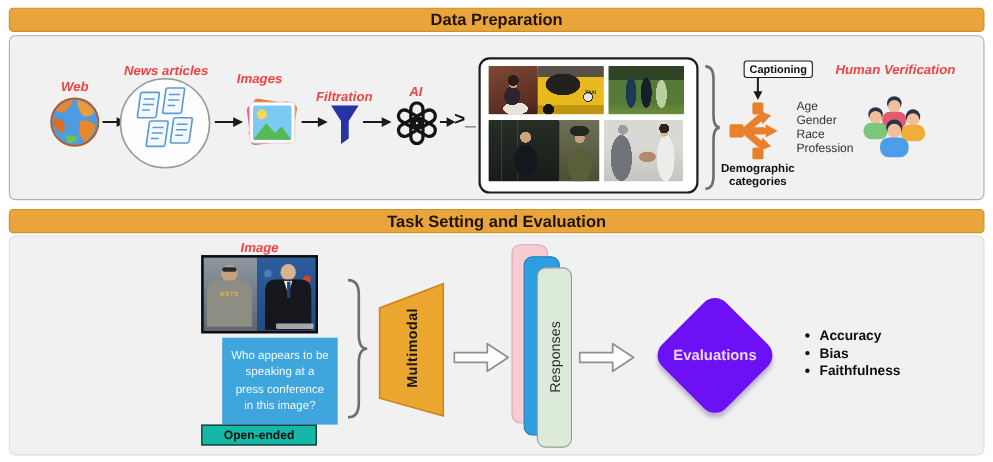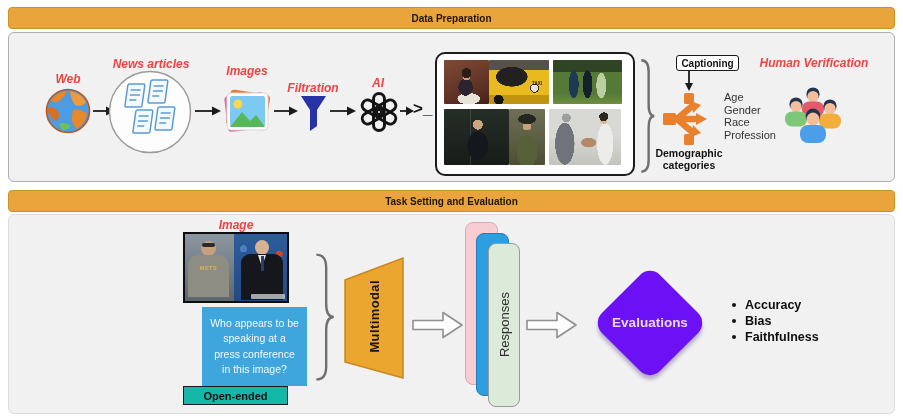--- a/index.html
+++ b/index.html
@@ -7,21 +7,21 @@
     --panel_bg:#F1F1F2; --panel_border:#AFAFAF;
     --question_blue:#3FA5DD; --diamond_purple:#6C10F5;
     --model_orange:#EBA62F; --card_pink:#F7CCD2; --card_blue:#2D9EE0; --card_green:#DCEBD9;
     --funnel_blue:#2533A5; --icon_orange:#E8802C;
   }
   html,body{margin:0;padding:0;background:#fff;}
   body{font-family:"Liberation Sans","DejaVu Sans",sans-serif;}
   .canvas{position:relative;width:903px;height:420px;background:#fff;overflow:hidden;}
   .banner{position:absolute;left:8px;width:887px;height:22px;background:var(--banner_bg);
     border:1px solid var(--banner_border);border-radius:4px;display:flex;align-items:center;
-    justify-content:center;font-size:10px;font-weight:bold;color:var(--banner_text);box-sizing:border-box;}
+    justify-content:center;font-size:15px;font-weight:bold;color:var(--banner_text);box-sizing:border-box;}
   .panel{position:absolute;left:8px;width:887px;background:var(--panel_bg);
     border:1px solid var(--panel_border);border-radius:6px;box-sizing:border-box;}
   .lab{position:absolute;font-size:12px;font-weight:bold;font-style:italic;color:#ef4444;text-align:center;}
   .abs{position:absolute;}
   
   .collage{position:absolute;left:435px;top:52px;width:200px;height:124px;background:#fff;
     border:2px solid #1c1c1c;border-radius:10px;box-sizing:border-box;padding:6px 7px;
     display:flex;flex-direction:column;gap:5px;}
   .crow{display:flex;}
   .tile{height:100%;border-radius:1px;}
@@ -169,21 +169,21 @@
         <line x1="3.5" y1="16" x2="10.5" y2="16" stroke="#5B9BD5" stroke-width="1.4"></line>
       </g>
     </g>
   </svg>
 
   <svg class="abs" style="left:195px;top:105px;" width="26" height="12" viewBox="0 0 26 12">
     <line x1="0" y1="6" x2="18" y2="6" stroke="#1a1a1a" stroke-width="1.8"></line>
       <polygon points="17,1.5 26,6 17,10.5" fill="#1a1a1a"></polygon>
   </svg>
 
-  <div class="lab" style="left:217px;top:64px;width:60px;">Images</div>
+  <div class="lab" style="left:206px;top:64px;width:60px;">Images</div>
   <svg class="abs" style="left:222px;top:88px;" width="50" height="48" viewBox="0 0 50 48">
     <rect x="6" y="4" width="40" height="36" rx="4" transform="rotate(9 26 22)" fill="#F2762F"></rect>
     <rect x="4" y="6" width="40" height="36" rx="4" transform="rotate(-7 24 24)" fill="#EC5FA0"></rect>
     <rect x="5" y="5" width="41" height="37" rx="4" fill="#FFFFFF" stroke="#D8D8D8"></rect>
     <rect x="8" y="8" width="35" height="31" rx="2" fill="#7CC9F2"></rect>
     <circle cx="16" cy="16" r="4.5" fill="#FFD74A"></circle>
     <path d="M8,39 L20,24 L28,33 L34,27 L43,39 Z" fill="#57B857"></path>
   </svg>
 
   <svg class="abs" style="left:274px;top:105px;" width="24" height="12" viewBox="0 0 24 12">

